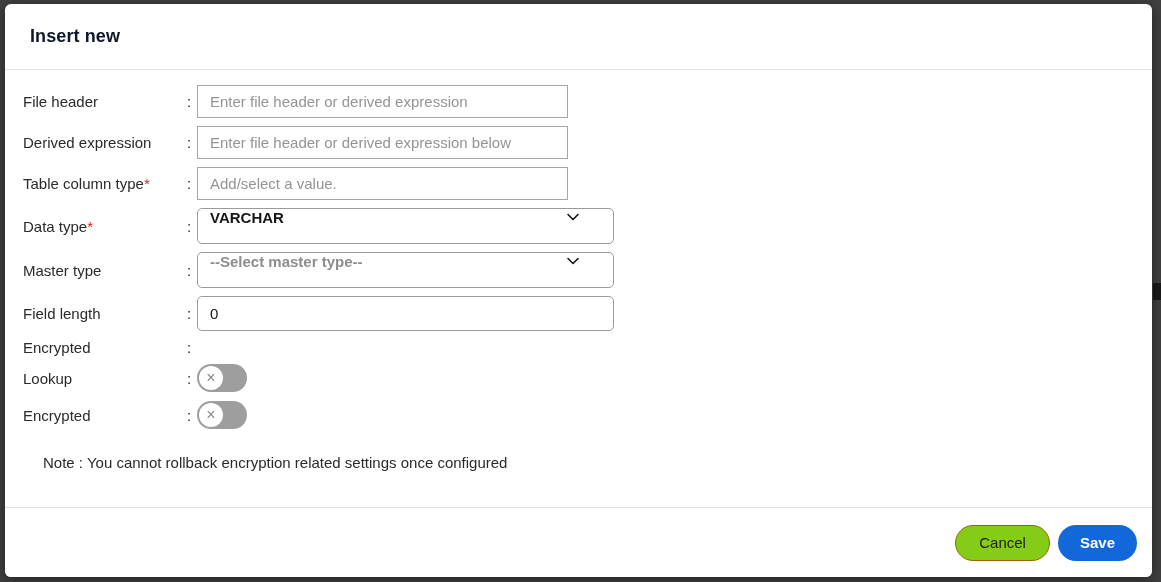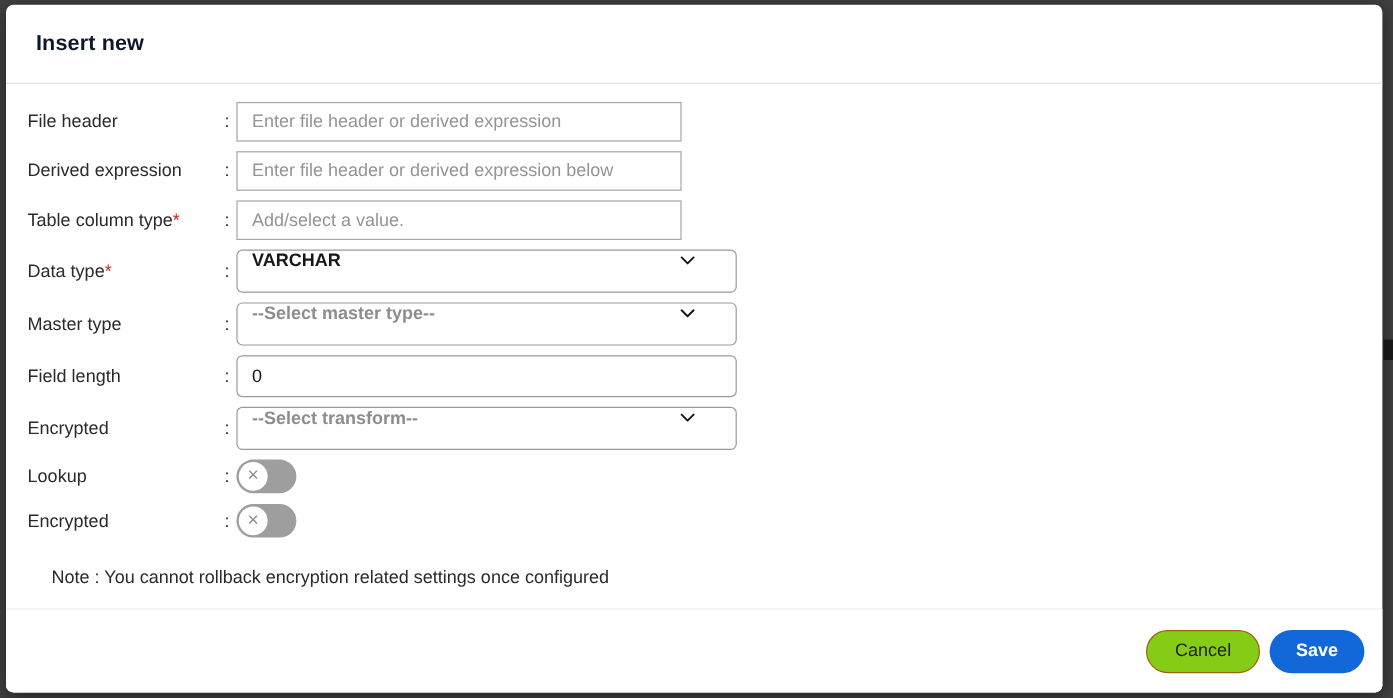--- a/index.html
+++ b/index.html
@@ -116,28 +116,20 @@
 
       <div class="form-row">
         <div class="form-label">Field length</div>
         <div class="colon">:</div>
         <input class="text-input wide-input" type="text" value="0" style="">
       </div>
 
       <div class="form-row">
         <div class="form-label">Encrypted</div>
         <div class="colon">:</div>
-        <div class="select-box">
-          <span class="select-value placeholder-text">--Select transform--</span>
-          <span class="chevron">
-            <svg width="16" height="16" viewBox="0 0 16 16">
-                <path d="M3 5.5l5 5 5-5" fill="none" stroke="#161616" stroke-width="1.6" stroke-linecap="round" stroke-linejoin="round"></path>
-              </svg>
-          </span>
-        </div>
       </div>
 
       <div class="form-row toggle-row">
         <div class="form-label">Lookup</div>
         <div class="colon">:</div>
         <div class="toggle">
           <div class="toggle-knob">×</div>
         </div>
       </div>
 

